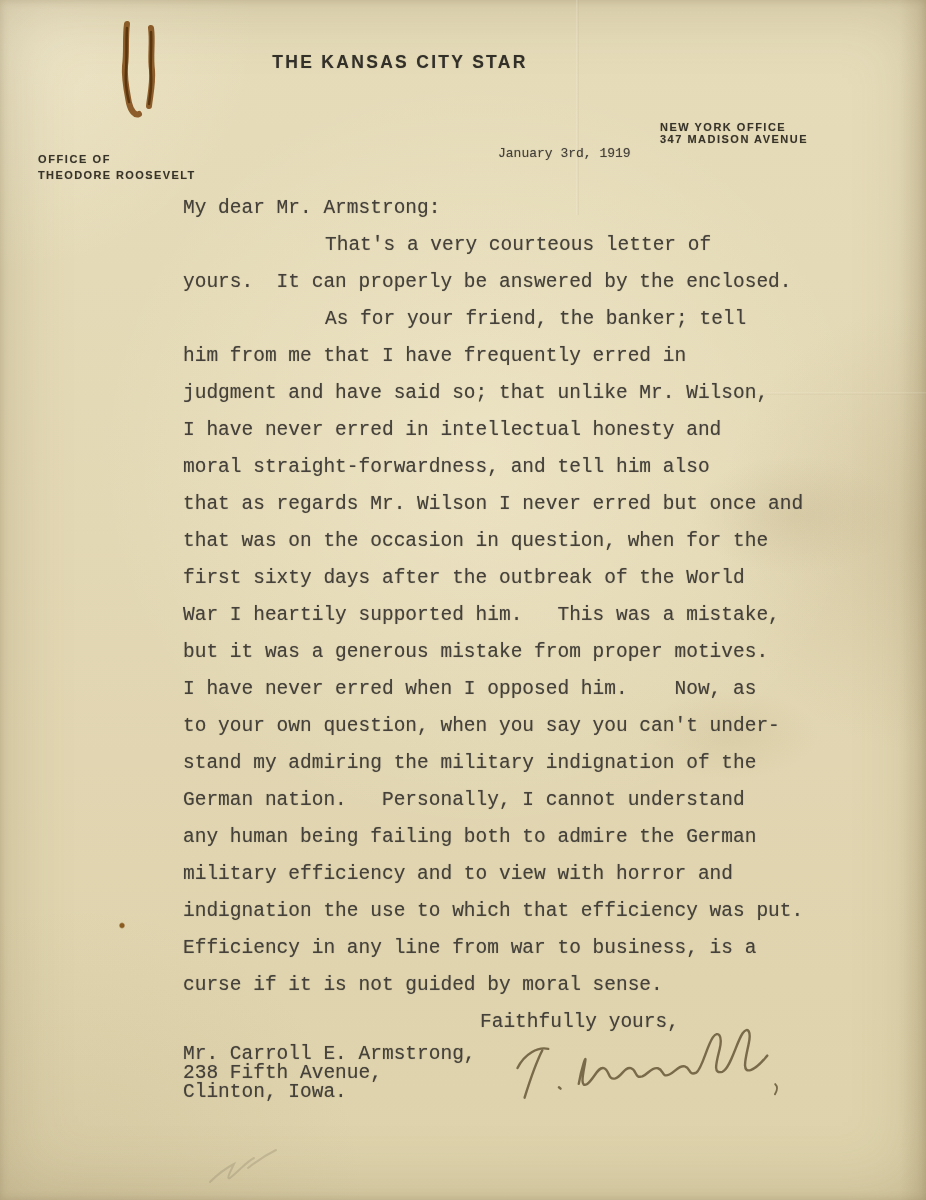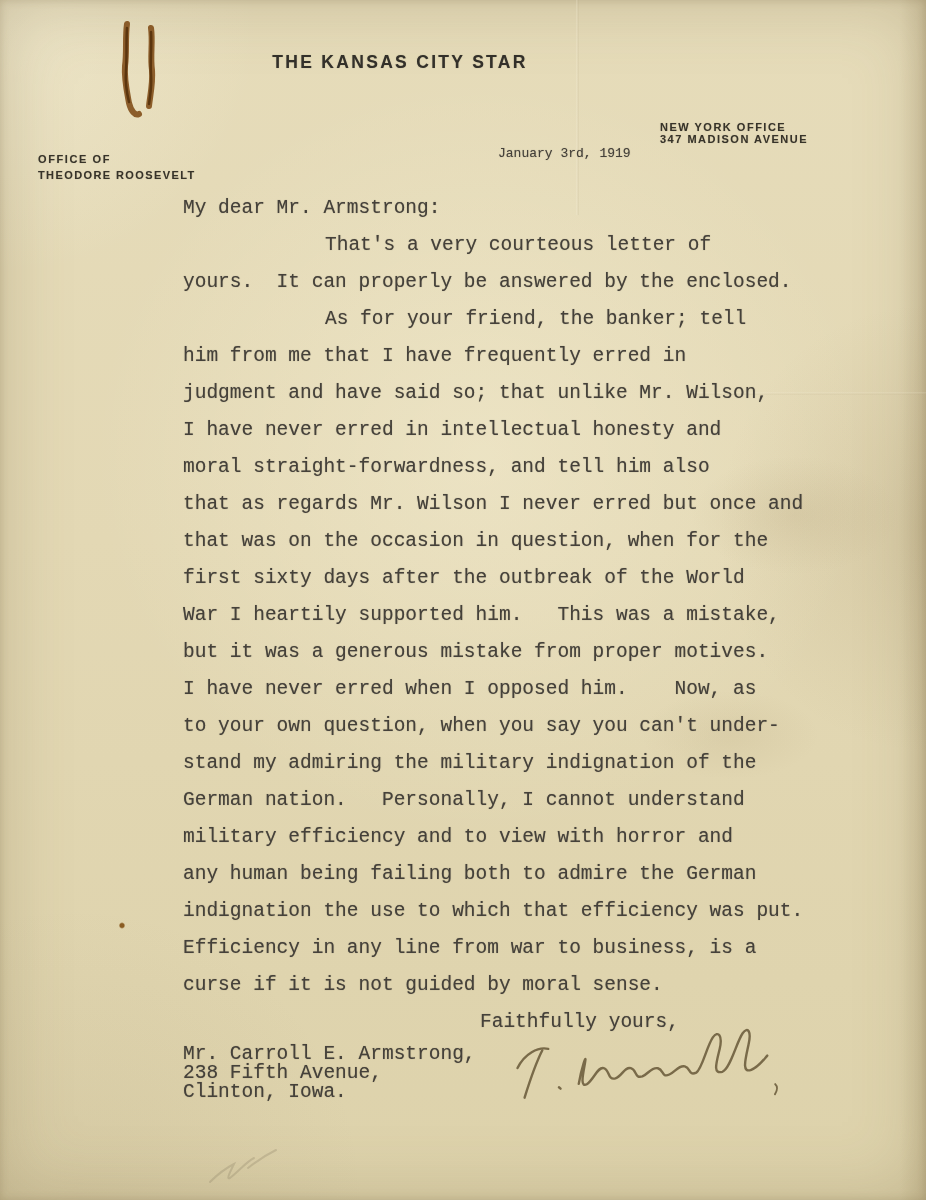--- a/index.html
+++ b/index.html
@@ -113,22 +113,22 @@
         <div class="tline">moral straight-forwardness, and tell him also</div>
         <div class="tline">that as regards Mr. Wilson I never erred but once and</div>
         <div class="tline">that was on the occasion in question, when for the</div>
         <div class="tline">first sixty days after the outbreak of the World</div>
         <div class="tline">War I heartily supported him.   This was a mistake,</div>
         <div class="tline">but it was a generous mistake from proper motives.</div>
         <div class="tline">I have never erred when I opposed him.    Now, as</div>
         <div class="tline">to your own question, when you say you can't under-</div>
         <div class="tline">stand my admiring the military indignation of the</div>
         <div class="tline">German nation.   Personally, I cannot understand</div>
+        <div class="tline">any human being failing both to admire the German</div>
         <div class="tline">military efficiency and to view with horror and</div>
-        <div class="tline">any human being failing both to admire the German</div>
         <div class="tline">indignation the use to which that efficiency was put.</div>
         <div class="tline">Efficiency in any line from war to business, is a</div>
         <div class="tline">curse if it is not guided by moral sense.</div>
       </div>
     <div class="closing-line">Faithfully yours,</div>
     <div class="recipient">
         <div class="tline">Mr. Carroll E. Armstrong,</div>
         <div class="tline">238 Fifth Avenue,</div>
         <div class="tline">Clinton, Iowa.</div>
       </div>

